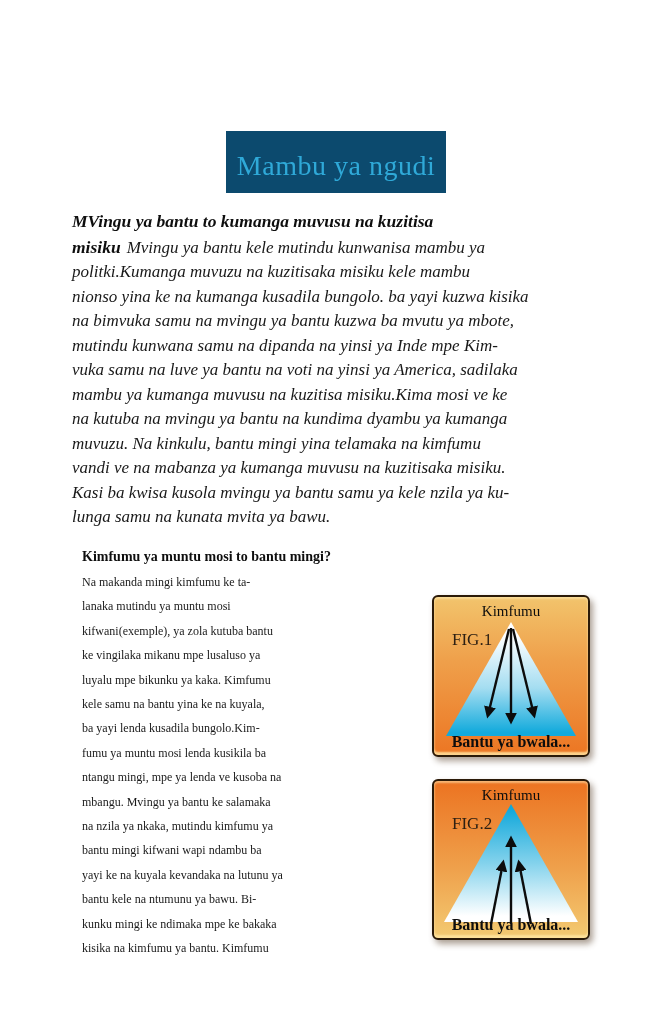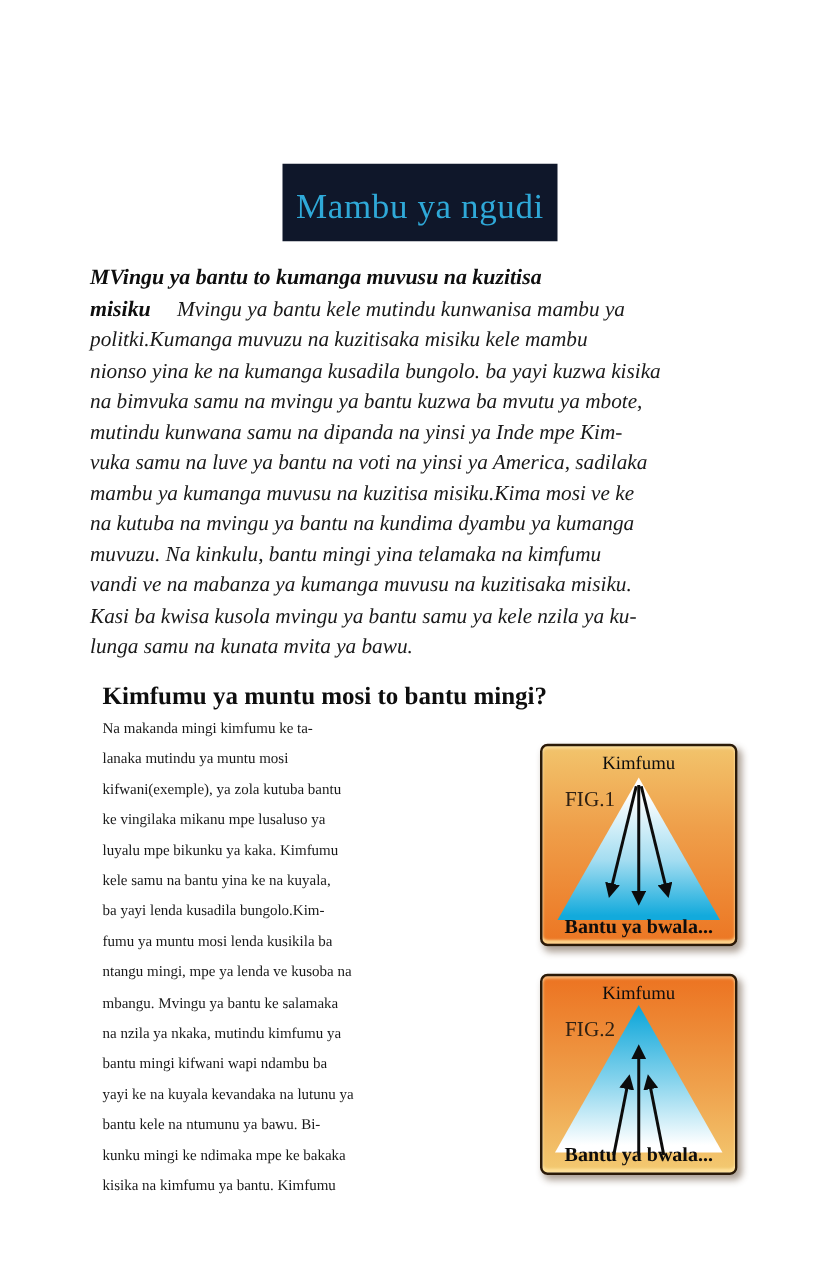--- a/index.html
+++ b/index.html
@@ -4,39 +4,39 @@
 <style>
   html,body { margin:0; padding:0; background:#ffffff; }
   .page {
     position:relative; width:671px; height:1024px; background:#ffffff;
     font-family:"Liberation Serif","DejaVu Serif",serif; color:#191919;
     overflow:hidden;
   }
   
   .banner {
     position:absolute; left:226px; top:131px; width:220px; height:62px;
-    background:#0f172a; box-sizing:border-box;
+    background:#0c4a6e; box-sizing:border-box;
     display:flex; align-items:center; justify-content:center; padding-top:8px;
   }
   .banner-title { font-size:28px; color:#2fa9d8; letter-spacing:0.5px; }
 
   
   .sec1 {
     position:absolute; left:72px; top:209px; width:560px;
     font-size:17px; line-height:24.5px;font-style:italic;
   }
   .sec1 p { margin:0; }
   .prewrap { white-space:pre-line; }
   .runin { font-size:17.5px; font-weight:bold; color:#0e0e0e; }
-  .s1body { margin-left:21px; }
+  .s1body { margin-left:6px; }
 
   
   .sec2-head {
     position:absolute; left:82px; top:545px; width:430px; margin:0;
-    font-size:20px; font-weight:bold; color:#0e0e0e; line-height:24px;
+    font-size:14px; font-weight:bold; color:#0e0e0e; line-height:24px;
   }
   .sec2-body {
     position:absolute; left:82px; top:570px; width:350px;
     font-size:12px; line-height:24.4px;
   }
 
   
   .figcol { position:absolute; left:432px; top:595px; width:158px; }
   .figbox {
     position:relative; width:158px; box-sizing:border-box;

